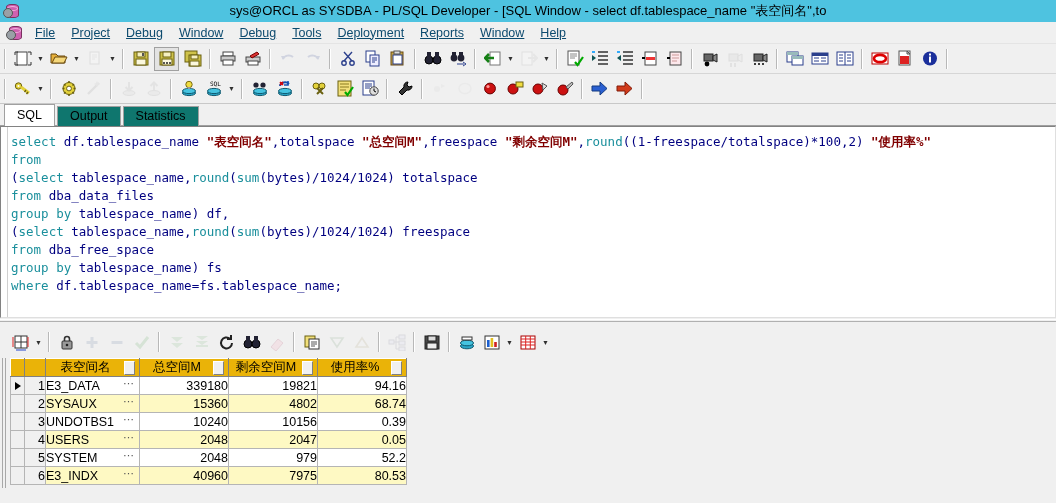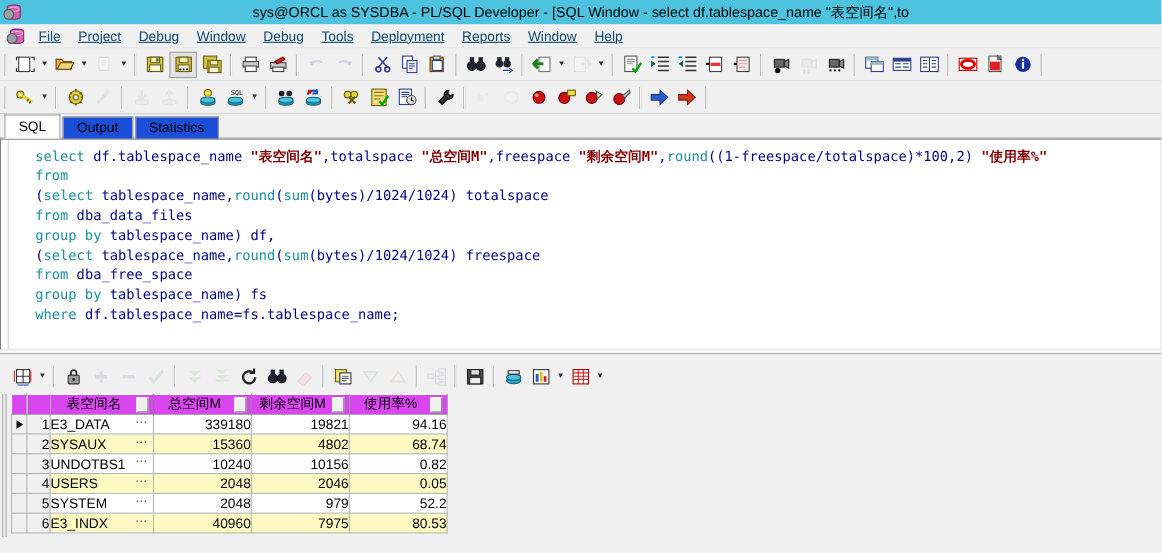--- a/index.html
+++ b/index.html
@@ -70,31 +70,31 @@
   
   .tabstrip{
     height:22px;background:#f0f0f0;display:flex;align-items:flex-end;
     padding-left:4px;position:relative;
   }
   .tabstrip:after{
     content:"";position:absolute;left:0;right:0;bottom:0;height:1px;background:#a0a0a0;
   }
   .tab{
     height:19px;line-height:19px;padding:0 12px;font-size:12.5px;
-    border:1px solid #a0a0a0;border-bottom:none;background:#1d4ed8;
+    border:1px solid #a0a0a0;border-bottom:none;background:#0f766e;
     margin-right:2px;color:#000;cursor:default;position:relative;z-index:1;
   }
   .tab.active{background:#ffffff;height:21px;line-height:20px;z-index:3;}
 
   
   .editor-wrap{
     position:relative;background:#ffffff;height:190px;
     border-left:1px solid #828282;border-top:1px solid #828282;
     border-right:1px solid #dfdfdf;border-bottom:1px solid #dfdfdf;
-    margin:0 0 0 0;overflow:hidden;padding-left:21px;
+    margin:0 0 0 0;overflow:hidden;
   }
   .gutter{
     position:absolute;left:0;top:0;bottom:0;width:6px;background:#ffffff;
     border-right:1px solid #d0d0d0;
   }
   .code{
     font-family:"DejaVu Sans Mono","Liberation Mono",monospace;
     font-size:12.5px;line-height:18px;white-space:pre;
     padding:6px 0 0 10px;color:#000080;
   }
@@ -115,21 +115,21 @@
   .gridzone{position:relative;background:#f0f0f0;height:130px;}
   .grid{
     position:absolute;left:10px;top:0;border-collapse:collapse;
     background:#fff;font-size:12.5px;
   }
   .grid td,.grid th{
     border:1px solid #b5b5b5;padding:0;height:17px;font-weight:normal;
     font-family:"Liberation Sans",sans-serif;
   }
   .grid th{
-    background:#d946ef;color:#000;text-align:center;padding:0 4px;
+    background:#eab308;color:#000;text-align:center;padding:0 4px;
     border:1px solid #808080;border-top:1px solid #ffffff;border-left:1px solid #ffffff;
     position:relative;
   }
   .grid th.corner{width:13px;padding:0;}
   .grid th.numh{width:20px;padding:0;}
   .hdrcell{display:flex;align-items:center;justify-content:space-between;}
   .hdrcell .lbl{flex:1;text-align:center;}
   .hdrcell .grip{width:9px;height:12px;border:1px solid #808080;background:#f0f0f0;
                  margin-left:3px;border-top-color:#ffffff;border-left-color:#ffffff;}
   .rowmark{width:13px;text-align:center;background:#f0f0f0;border:1px solid #b5b5b5;color:#000;}
@@ -804,28 +804,28 @@
             <td class="cnum">15360</td>
             <td class="cnum">4802</td>
             <td class="cnum">68.74</td>
           </tr>
           <tr class="rowA">
             <td class="rowmark"></td>
             <td class="rownum">3</td>
             <td class="cname">UNDOTBS1<span class="dots">⋯</span></td>
             <td class="cnum">10240</td>
             <td class="cnum">10156</td>
-            <td class="cnum">0.82</td>
+            <td class="cnum">0.39</td>
           </tr>
           <tr class="rowB">
             <td class="rowmark"></td>
             <td class="rownum">4</td>
             <td class="cname">USERS<span class="dots">⋯</span></td>
             <td class="cnum">2048</td>
-            <td class="cnum">2046</td>
+            <td class="cnum">2047</td>
             <td class="cnum">0.05</td>
           </tr>
           <tr class="rowA">
             <td class="rowmark"></td>
             <td class="rownum">5</td>
             <td class="cname">SYSTEM<span class="dots">⋯</span></td>
             <td class="cnum">2048</td>
             <td class="cnum">979</td>
             <td class="cnum">52.2</td>
           </tr>

